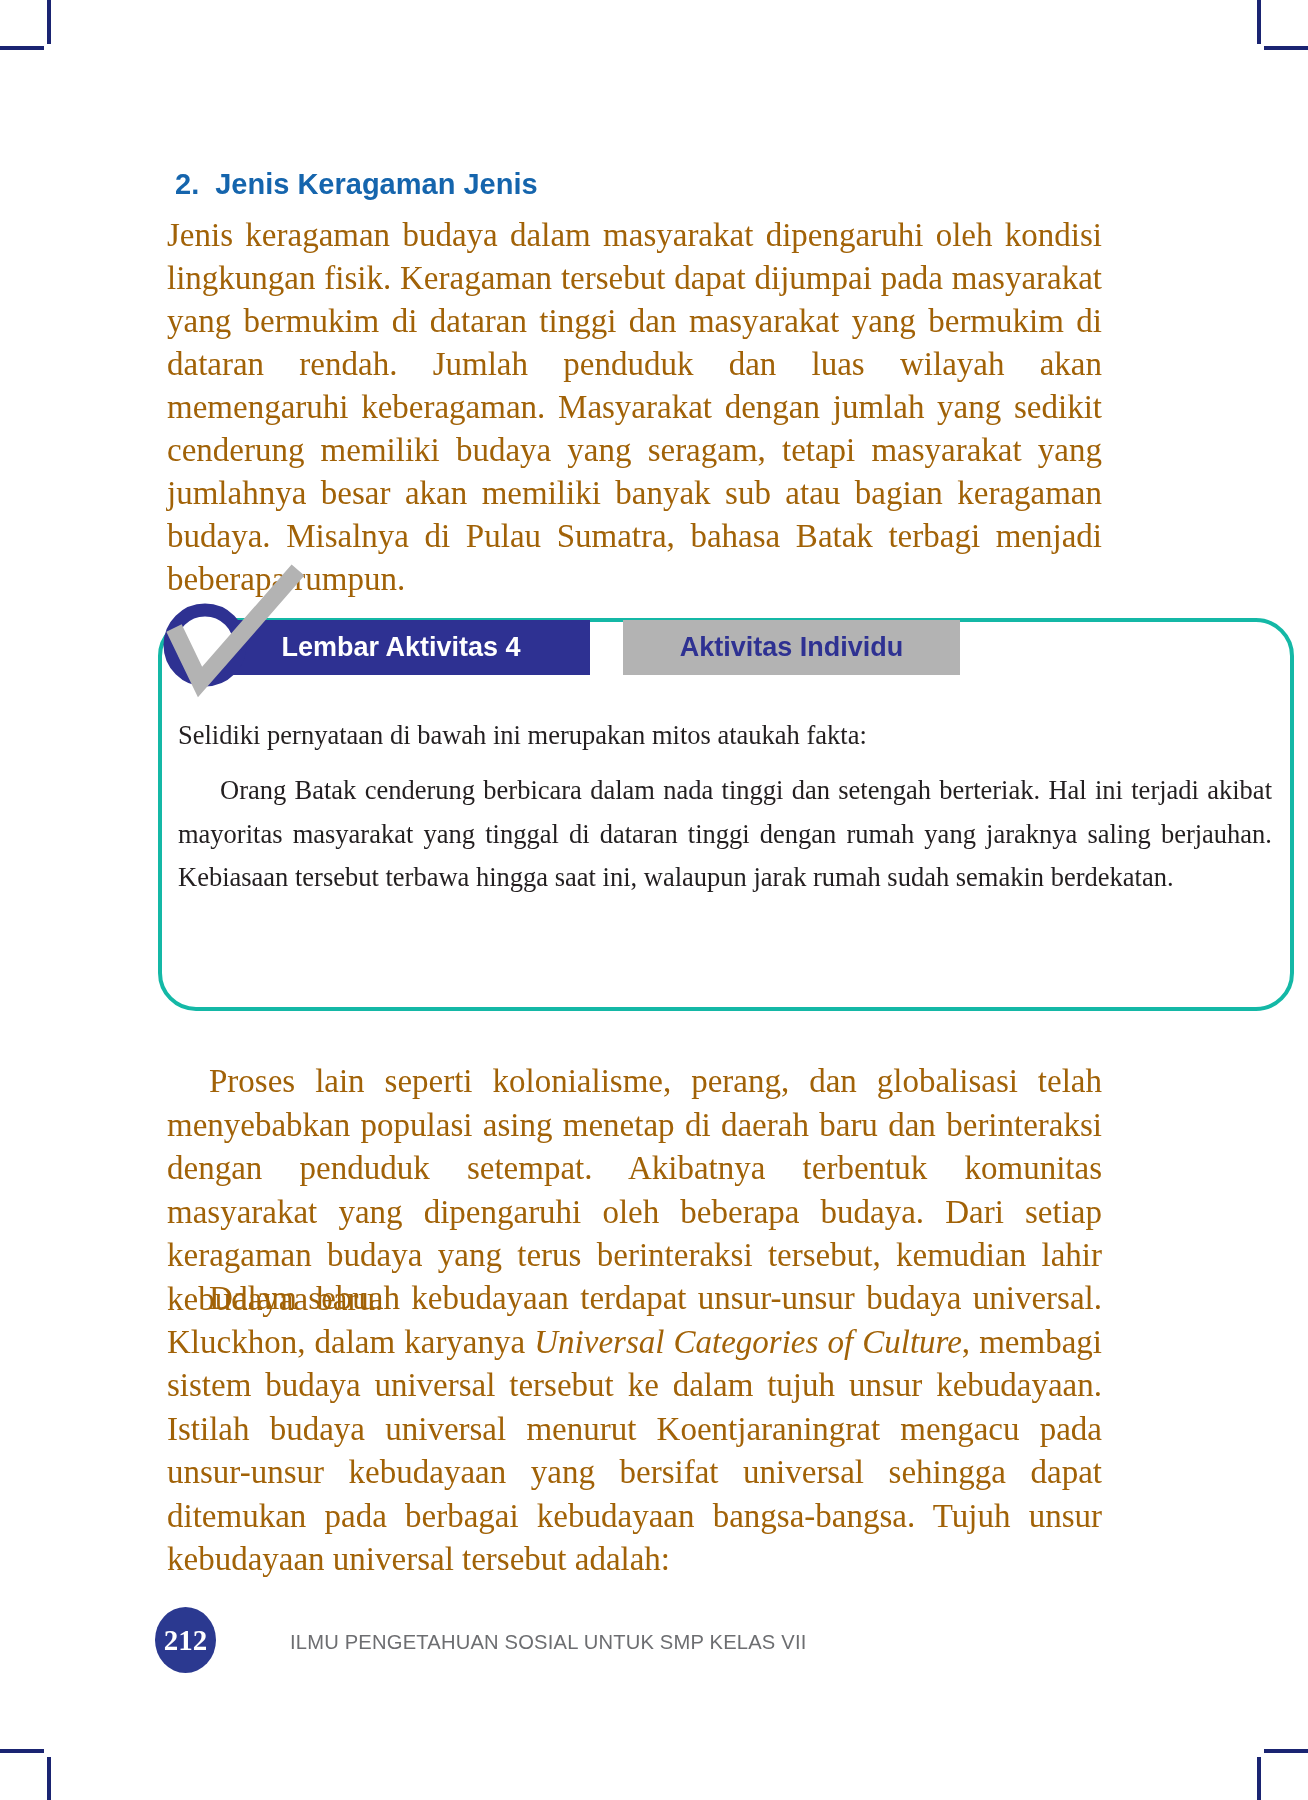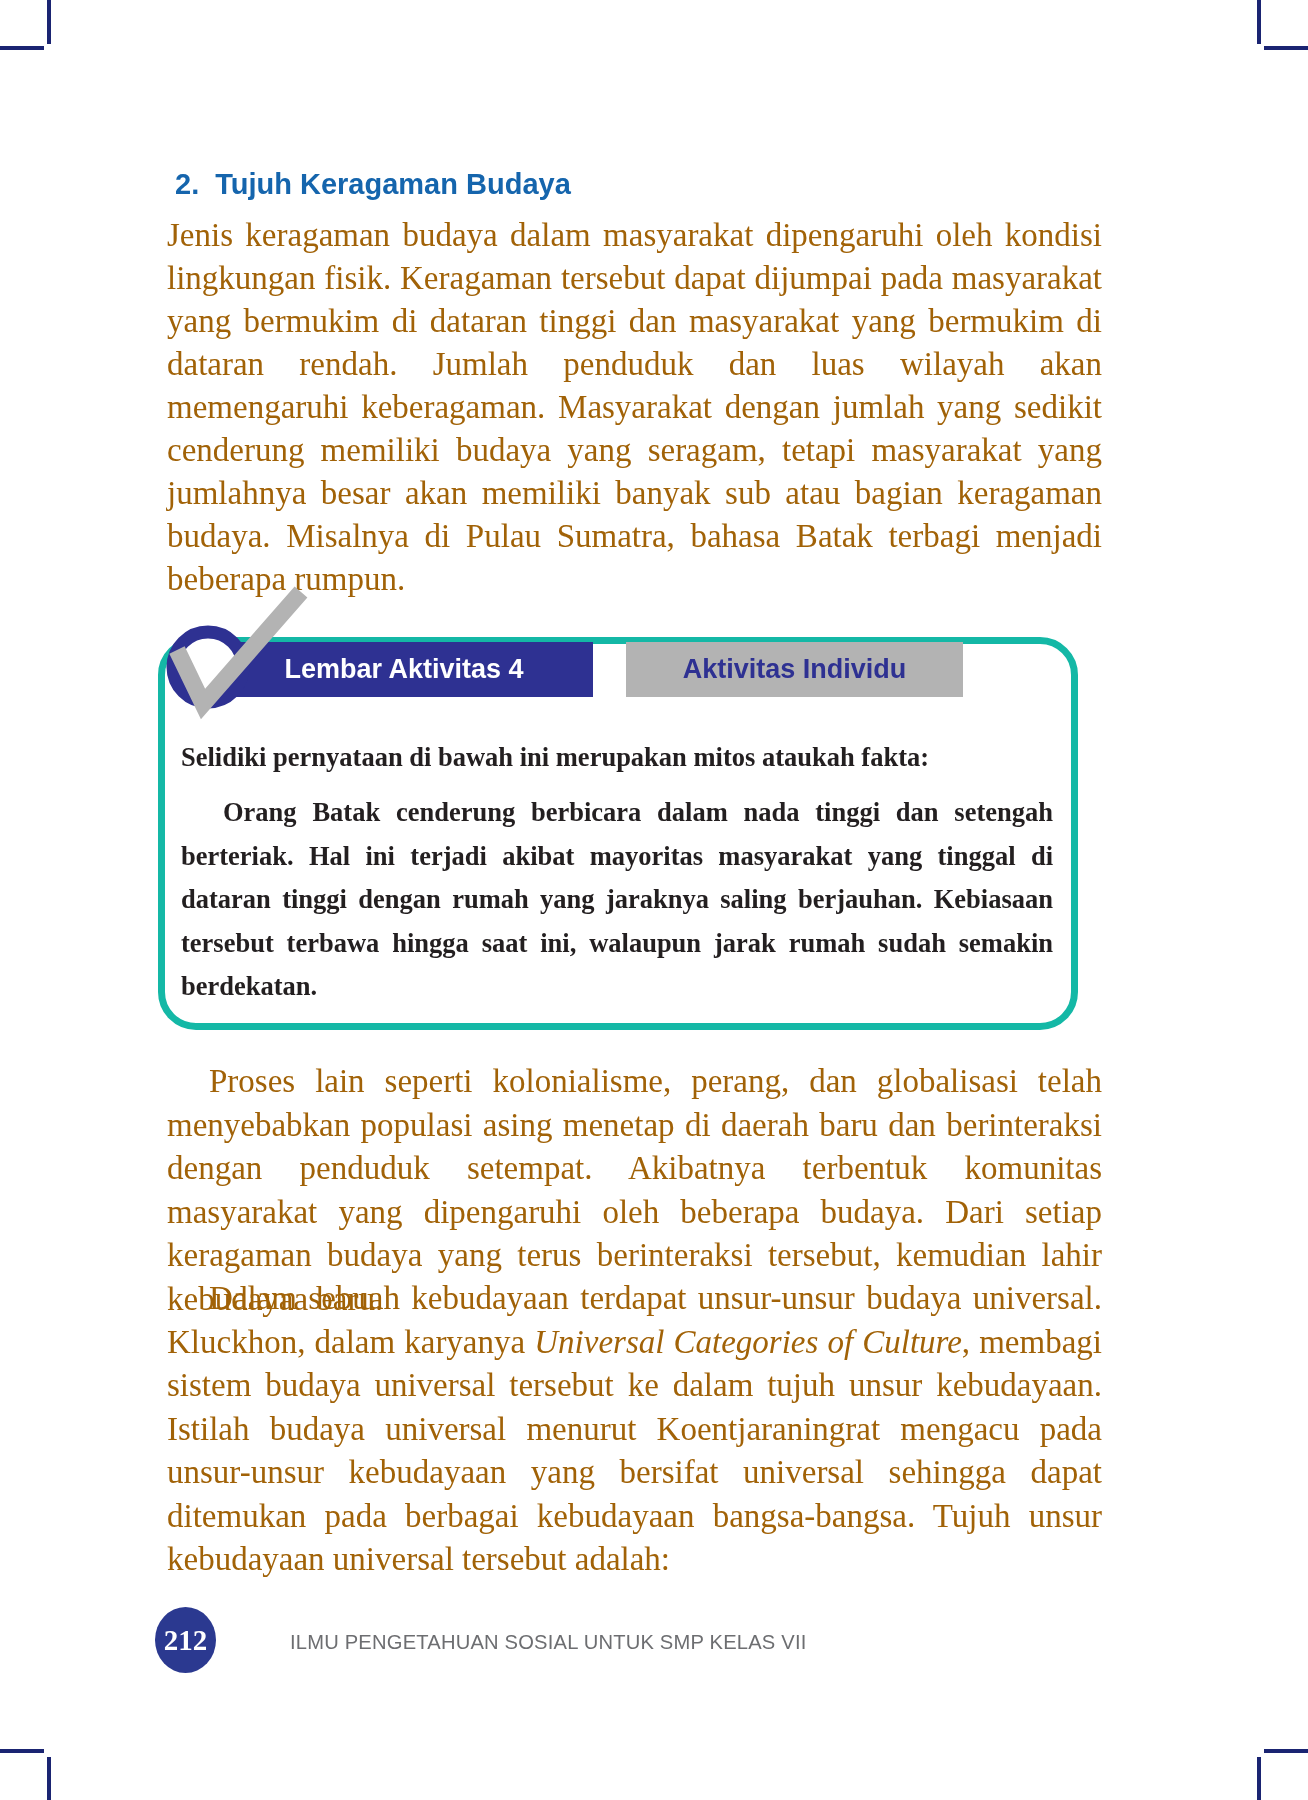--- a/index.html
+++ b/index.html
@@ -47,23 +47,23 @@
     color: #a16207;
   }
   .p1 { top: 214px; }
   .p2 { top: 1060px; text-indent: 42px; line-height: 43.5px; }
   .p3 { top: 1277px; text-indent: 42px; line-height: 43.5px; }
   .italic { font-style: italic; }
 
   
   .activity-box {
     position: absolute;
-    left: 158px; top: 637px;
-    width: 920px; height: 393px;
-    border: 7px solid #14b8a6;
+    left: 158px; top: 618px;
+    width: 1136px; height: 393px;
+    border: 4px solid #14b8a6;
     border-radius: 38px;
     background: #ffffff;
   }
   .banner-row {
     position: absolute;
     left: 50px; top: -2px;
     height: 55px;
     display: flex;
   }
   .banner-seg {
@@ -79,21 +79,20 @@
   .banner-gray  { width: 337px; background: #b3b3b3; color: #2e3192; margin-left: 33px; }
 
   .check-badge {
     position: absolute;
     left: -12px; top: -62px;
     width: 160px; height: 142px;
   }
 
   .box-content {
     padding: 92px 18px 0 16px;
-    font-weight: bold;
   }
   .box-intro {
     font-size: 26.5px;
     line-height: 42px;
   }
   .box-body {
     margin-top: 13px;
     font-size: 26.5px;
     line-height: 43.5px;
     text-align: justify;
@@ -137,21 +136,21 @@
   <div class="mark m-tl-h"></div>
   <div class="mark m-tr-v"></div>
   <div class="mark m-tr-h"></div>
   <div class="mark m-bl-h"></div>
   <div class="mark m-bl-v"></div>
   <div class="mark m-br-h"></div>
   <div class="mark m-br-v"></div>
 
   <div class="heading">
     <span>2.</span>
-    <span>Tujuh Keragaman Budaya</span>
+    <span>Jenis Keragaman Jenis</span>
   </div>
 
   <p class="para p1">Jenis keragaman budaya dalam masyarakat dipengaruhi oleh kondisi lingkungan fisik. Keragaman tersebut dapat dijumpai pada masyarakat yang bermukim di dataran tinggi dan masyarakat yang bermukim di dataran rendah. Jumlah penduduk dan luas wilayah akan memengaruhi keberagaman. Masyarakat dengan jumlah yang sedikit cenderung memiliki budaya yang seragam, tetapi masyarakat yang jumlahnya besar akan memiliki banyak sub atau bagian keragaman budaya. Misalnya di Pulau Sumatra, bahasa Batak terbagi menjadi beberapa rumpun.</p>
 
   <div class="activity-box">
     <div class="banner-row">
       <div class="banner-seg banner-blue">
         <span>Lembar Aktivitas 4</span>
       </div>
       <div class="banner-seg banner-gray">

